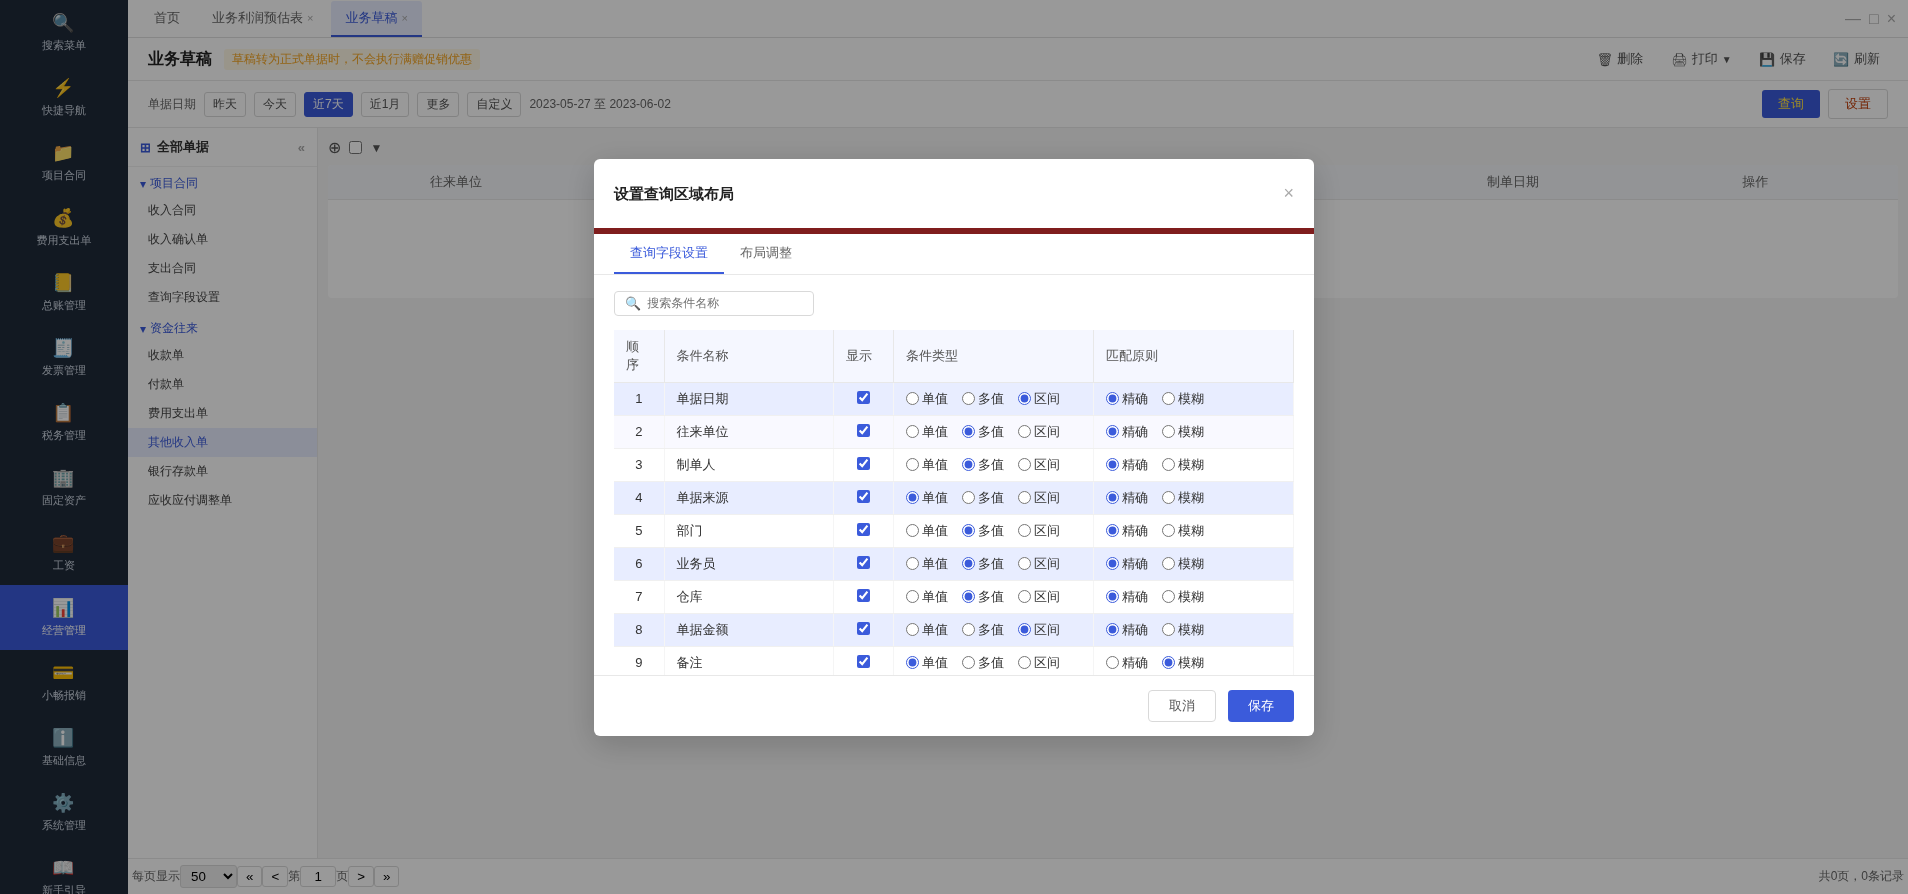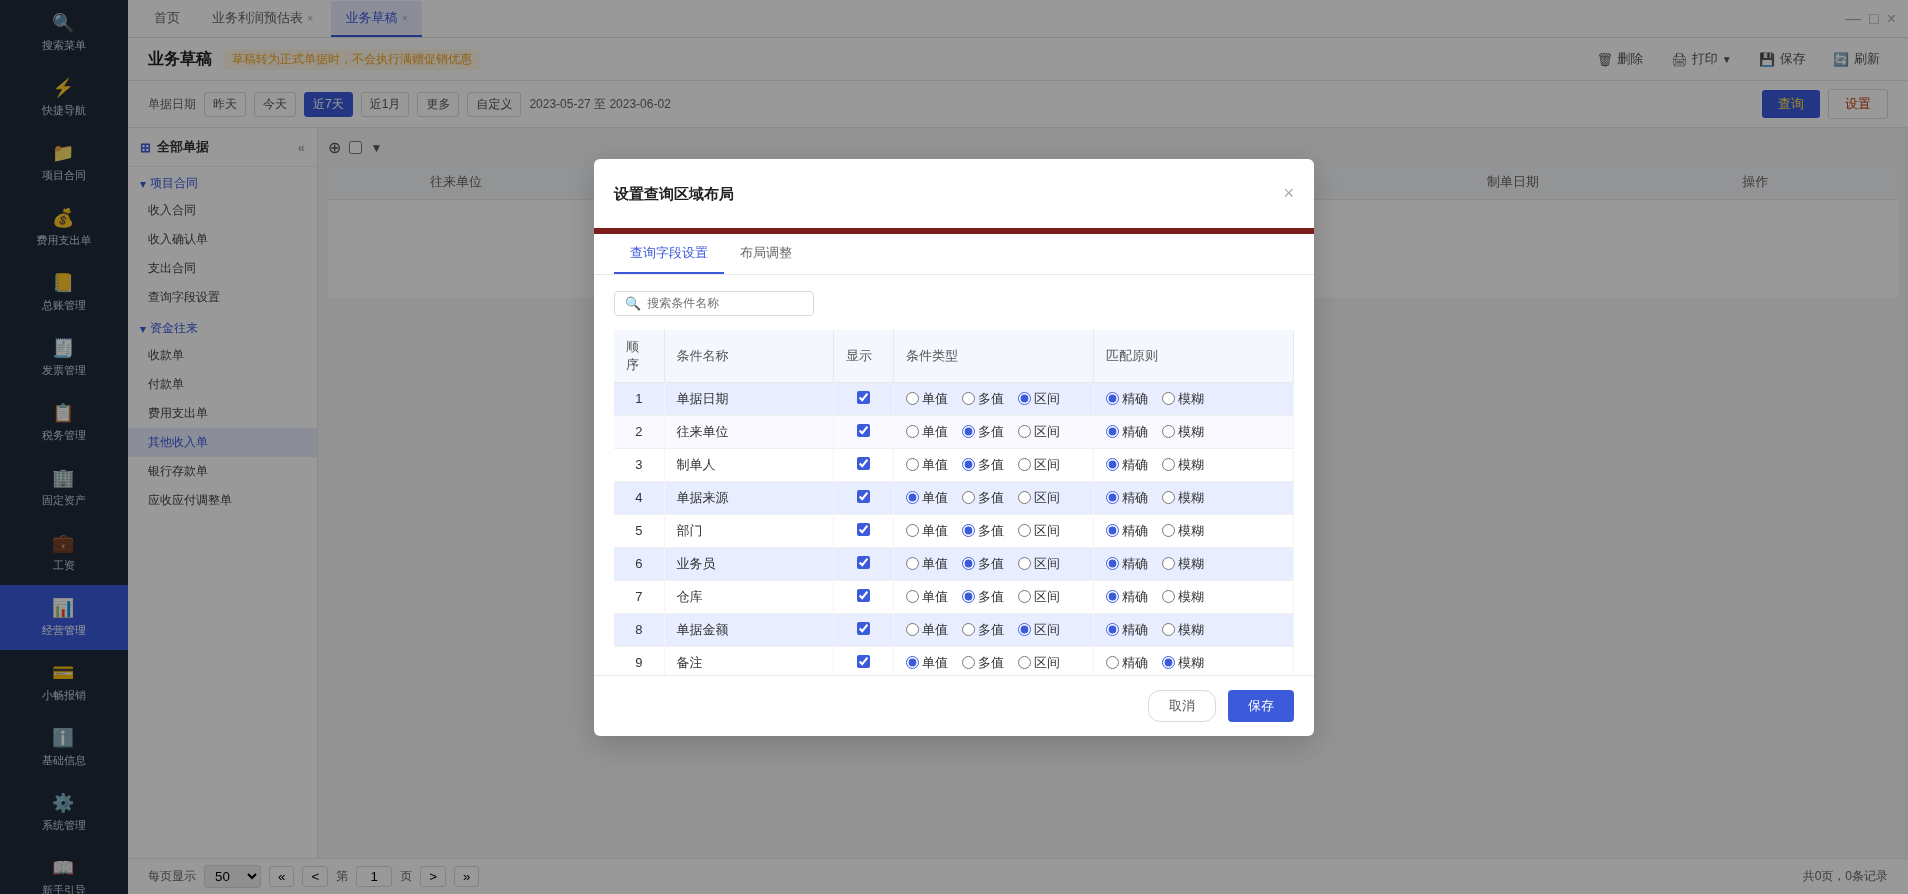--- a/index.html
+++ b/index.html
@@ -49,21 +49,21 @@
     .left-nav-group { font-size: 12px; color: #555; }
     .left-nav-group-title { padding: 8px 12px 4px; color: #3b5bdb; font-weight: 500; display: flex; align-items: center; gap: 4px; cursor: pointer; }
     .left-nav-item { padding: 6px 12px 6px 20px; cursor: pointer; color: #444; }
     .left-nav-item.active { background: #e8edff; color: #3b5bdb; font-weight: 500; }
 
     
     .table-area { flex: 1; background: #f5f5f5; overflow: auto; padding: 10px; }
     .table-toolbar { display: flex; align-items: center; gap: 8px; margin-bottom: 8px; }
 
     
-    .bottom-bar { background: #fff; border-top: 1px solid #e8e8e8; padding: 6px 20px; display: flex; align-items: center; gap: 8px; font-size: 12px; color: #666; }
+    .bottom-bar { background: #fff; border-top: 1px solid #e8e8e8; padding: 6px 4px; display: flex; align-items: center; gap: 0; font-size: 12px; color: #666; }
     .bottom-bar select { padding: 2px 6px; border: 1px solid #d9d9d9; border-radius: 3px; }
     .pagination-btn { padding: 2px 8px; border: 1px solid #d9d9d9; border-radius: 3px; background: #fff; cursor: pointer; }
 
     
     .overlay { position: fixed; top: 0; left: 0; width: 100%; height: 100%; background: rgba(0,0,0,0.4); z-index: 100; display: flex; align-items: center; justify-content: center; }
 
     
     .dialog { background: #fff; border-radius: 6px; width: 720px; box-shadow: 0 8px 32px rgba(0,0,0,0.18); overflow: hidden; }
     .dialog-header { display: flex; align-items: flex-end; justify-content: space-between; padding: 24px 20px; border-bottom: 6px solid #7f1d1d; }
     .dialog-title { font-size: 15px; font-weight: 600; color: #222; }
@@ -83,21 +83,21 @@
     .config-table tr:nth-child(odd) { background: #fff; }
     .config-table tr.highlighted { background: #e8edff !important; }
 
     
     .radio-group { display: flex; align-items: center; gap: 14px; }
     .radio-item { display: flex; align-items: center; gap: 3px; cursor: pointer; }
     .radio-item input[type=radio] { accent-color: #3b5bdb; cursor: pointer; }
 
     
     .dialog-footer { display: flex; justify-content: flex-end; gap: 12px; padding: 14px 20px; border-top: 1px solid #e8e8e8; }
-    .btn-cancel { padding: 6px 20px; border: 1px solid #d9d9d9; border-radius: 12px; background: #fff; cursor: pointer; font-size: 13px; color: #555; }
+    .btn-cancel { padding: 6px 20px; border: 1px solid #d9d9d9; border-radius: 4px; background: #fff; cursor: pointer; font-size: 13px; color: #555; }
     .btn-save { padding: 6px 20px; border: none; border-radius: 4px; background: #3b5bdb; color: #fff; cursor: pointer; font-size: 13px; }
     .col-num { width: 50px; text-align: center; }
     .col-display { width: 60px; text-align: center; }
     .col-condition { width: 200px; }
     .col-match { width: 200px; }
   </style>
 </head>
 <body>
 
 <div class="app-container">

